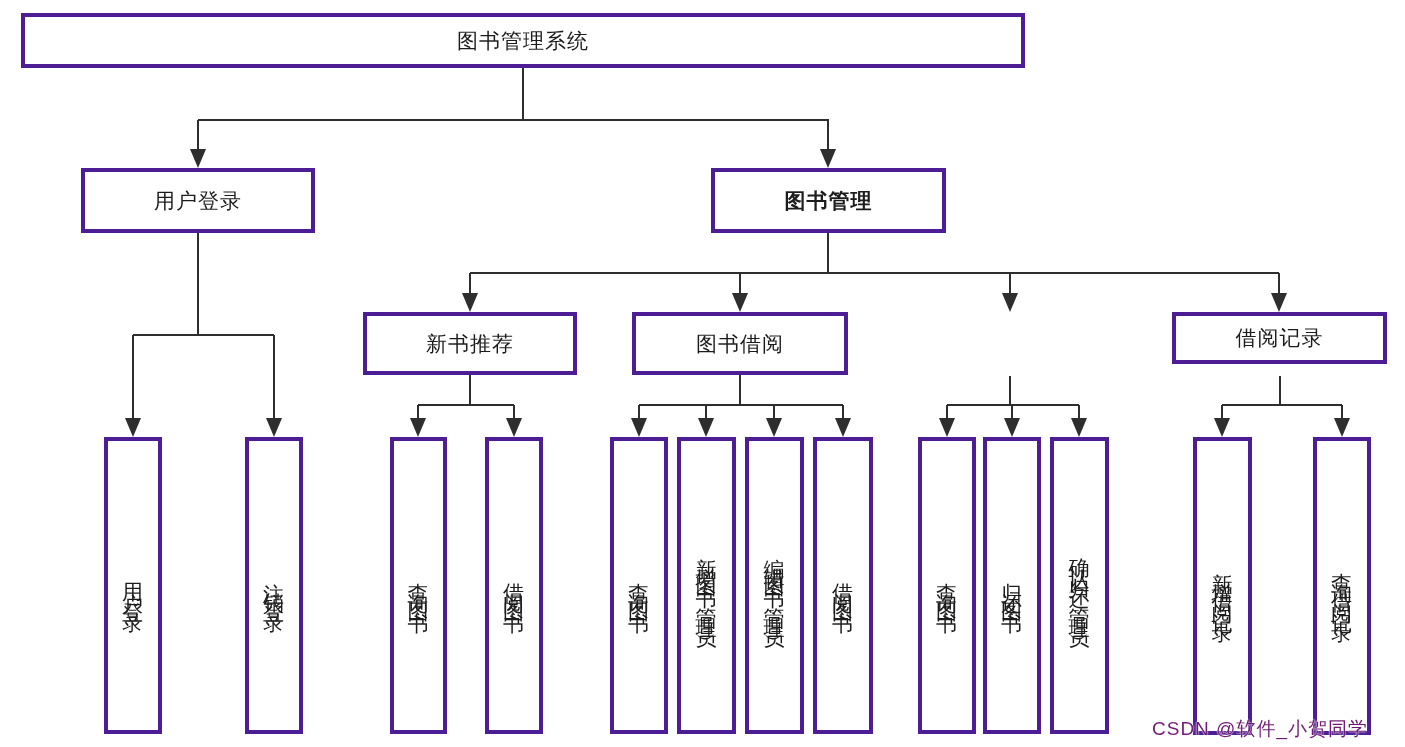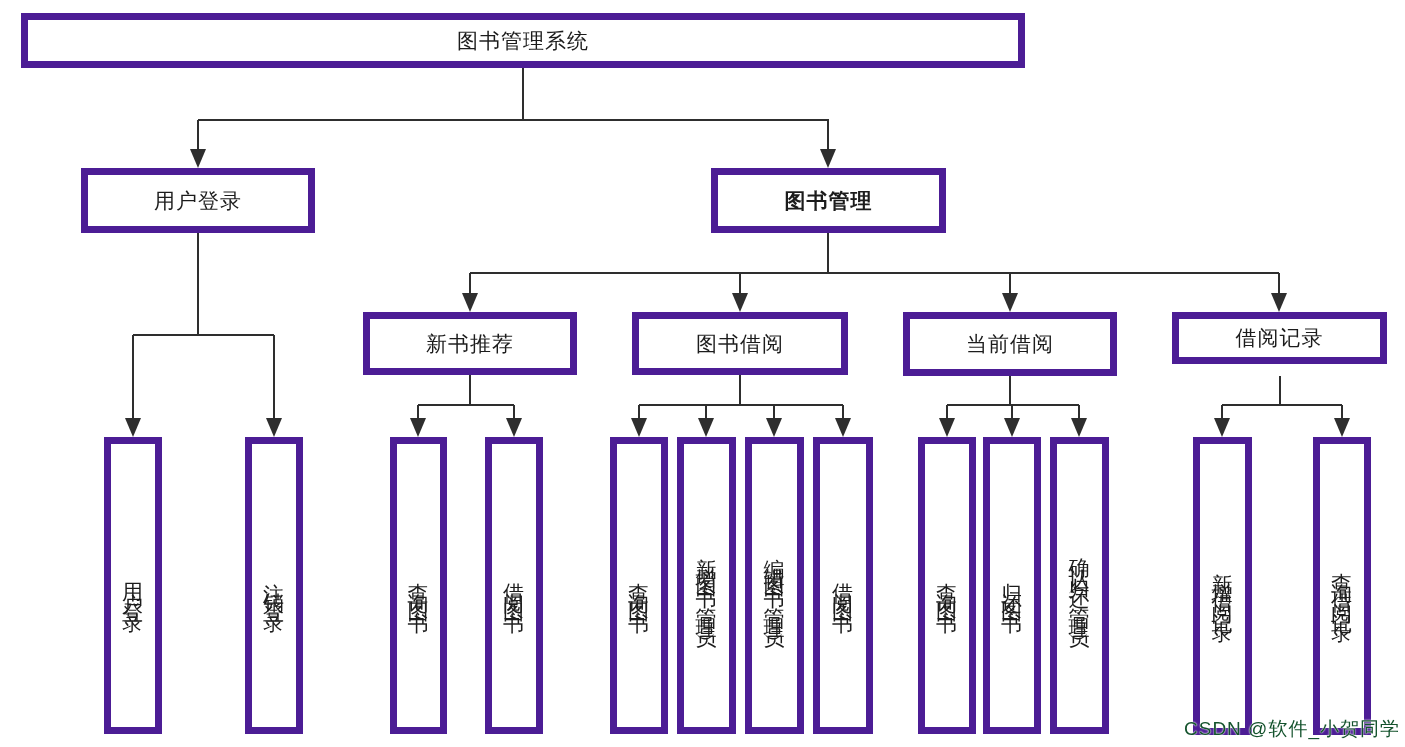--- a/index.html
+++ b/index.html
@@ -19,21 +19,21 @@
   #connectors {
     position: absolute;
     left: 0;
     top: 0;
     width: 1405px;
     height: 747px;
   }
   .node {
     position: absolute;
     box-sizing: border-box;
-    border: 7px solid #4c1d95;
+    border: 4px solid #4c1d95;
     background: #ffffff;
     display: flex;
     align-items: center;
     justify-content: center;
   }
   .node .lbl {
     font-size: 21px;
     letter-spacing: 1px;
     color: #1c1c1c;
     white-space: nowrap;
@@ -69,25 +69,24 @@
   .n-f9  { left: 983px;  top: 437px; width: 58px; height: 297px; }
   .n-f10 { left: 1050px; top: 437px; width: 59px; height: 297px; }
   .n-f11 { left: 1193px; top: 437px; width: 59px; height: 298px; }
   .n-f12 { left: 1313px; top: 437px; width: 58px; height: 298px; }
   #watermark {
     position: absolute;
     left: 1152px;
     top: 716px;
     font-size: 19px;
     letter-spacing: 1px;
-    color: #14532d;
+    color: #701a75;
     text-shadow: 0 0 2px #ffffff, 0 0 1px #ffffff;
     white-space: nowrap;
     z-index: 5;
-    margin-left: 32px;
   }
 </style>
 </head>
 <body>
 
 <div id="stage">
 
   <svg id="connectors" viewBox="0 0 1405 747" xmlns="http://www.w3.org/2000/svg">
     <g stroke="#2e2e2e" stroke-width="2.5" fill="none" shape-rendering="crispEdges">
 
@@ -164,23 +163,20 @@
   <div class="node n-l1b">
     <span class="lbl">图书管理</span>
   </div>
 
   <div class="node n-l2a">
     <span class="lbl">新书推荐</span>
   </div>
   <div class="node n-l2b">
     <span class="lbl">图书借阅</span>
   </div>
-  <div class="node n-l2c">
-    <span class="lbl">当前借阅</span>
-  </div>
   <div class="node n-l2d">
     <span class="lbl">借阅记录</span>
   </div>
 
   <div class="node vnode n-f0">
     <span class="lbl">用户登录</span>
   </div>
   <div class="node vnode n-f1">
     <span class="lbl">注销登录</span>
   </div>

